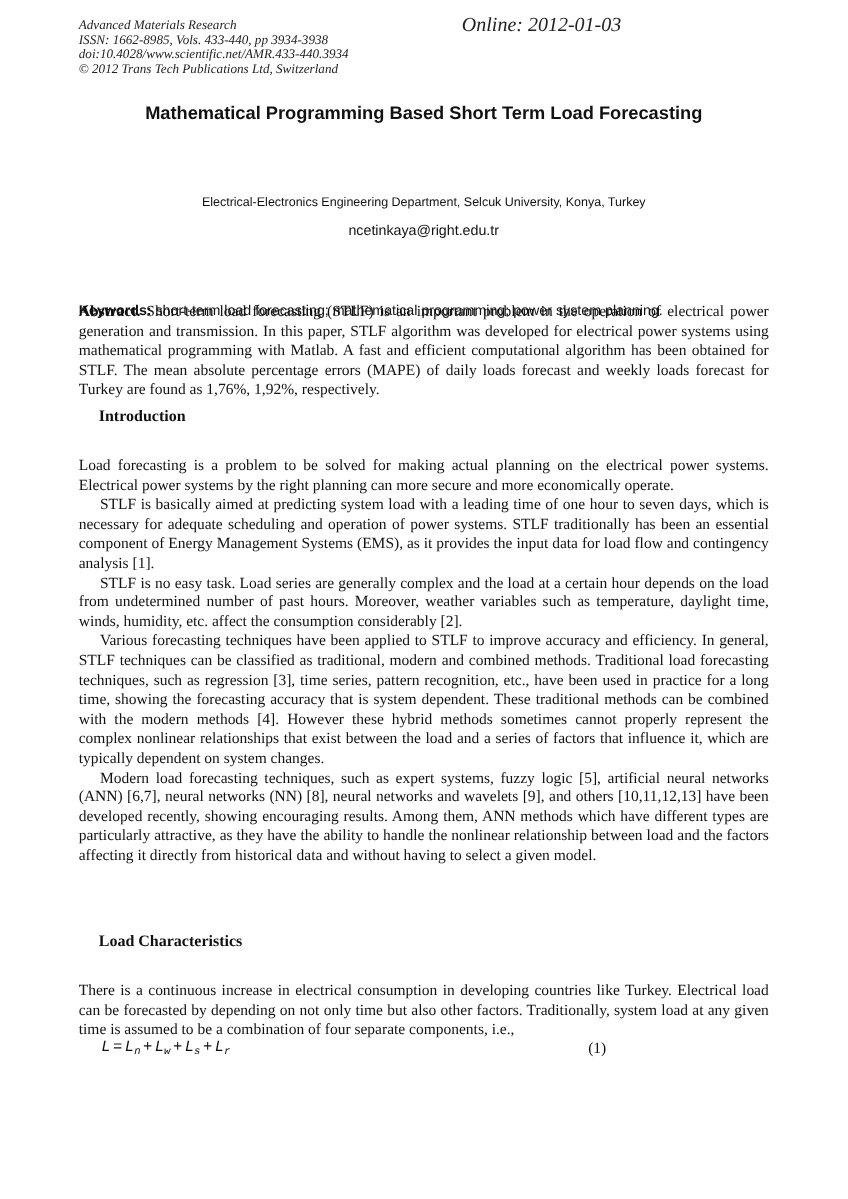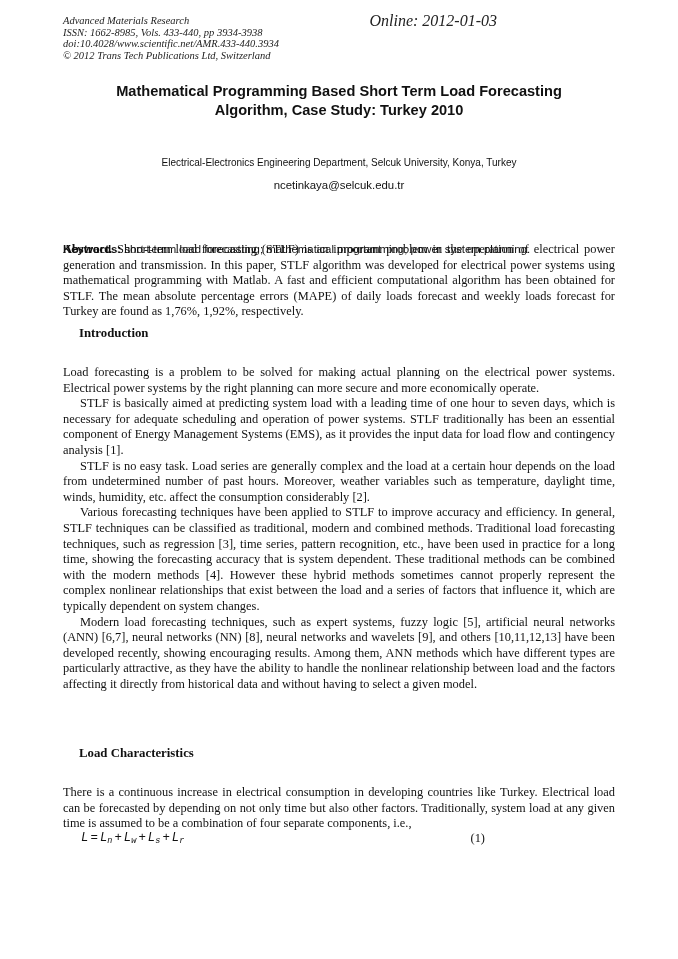--- a/index.html
+++ b/index.html
@@ -31,25 +31,24 @@
   <div class="hdr">
     <div>Advanced Materials Research</div>
     <div>ISSN: 1662-8985, Vols. 433-440, pp 3934-3938</div>
     <div>doi:10.4028/www.scientific.net/AMR.433-440.3934</div>
     <div>© 2012 Trans Tech Publications Ltd, Switzerland</div>
   </div>
   <div class="hdr-right">Online: 2012-01-03</div>
 
   <div class="title">
     <div>Mathematical Programming Based Short Term Load Forecasting</div>
-    <div>Algorithm, Case Study: Turkey 2010</div>
   </div>
 
   <div class="affil">Electrical-Electronics Engineering Department, Selcuk University, Konya, Turkey</div>
-  <div class="email">ncetinkaya@selcuk.edu.tr</div>
+  <div class="email">ncetinkaya@right.edu.tr</div>
 
   <div class="keywords"><b>Keywords:</b><span> short-term load forecasting; mathematical programming; power system planning.</span></div>
 
   <div class="block body" style="top:226px;">
     <p><b>Abstract.</b><span> Short-term load forecasting (STLF) is an important problem in the operation of electrical power generation and transmission. In this paper, STLF algorithm was developed for electrical power systems using mathematical programming with Matlab. A fast and efficient computational algorithm has been obtained for STLF. The mean absolute percentage errors (MAPE) of daily loads forecast and weekly loads forecast for Turkey are found as 1,76%, 1,92%, respectively.</span></p>
   </div>
 
   <div class="heading" style="top:326px;">Introduction</div>
 
   <div class="block body" style="top:349px;">

